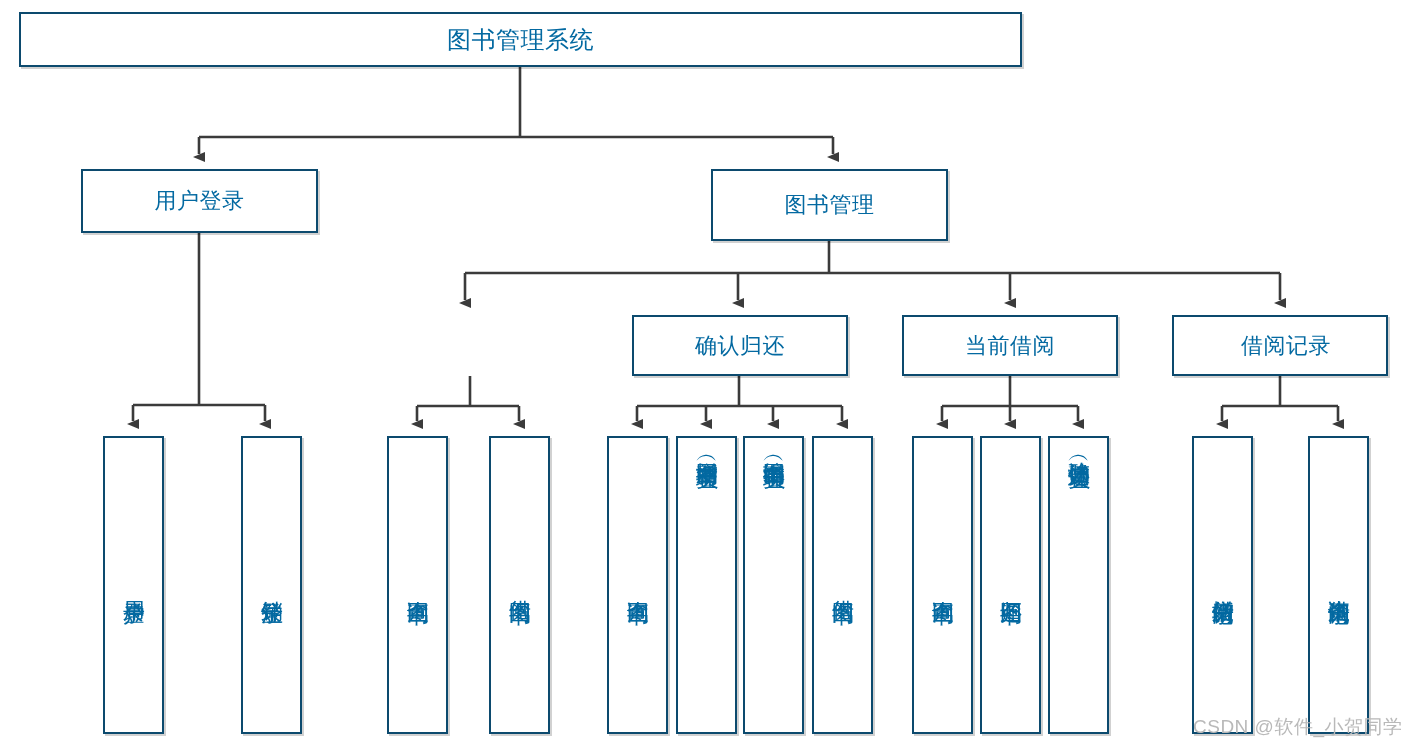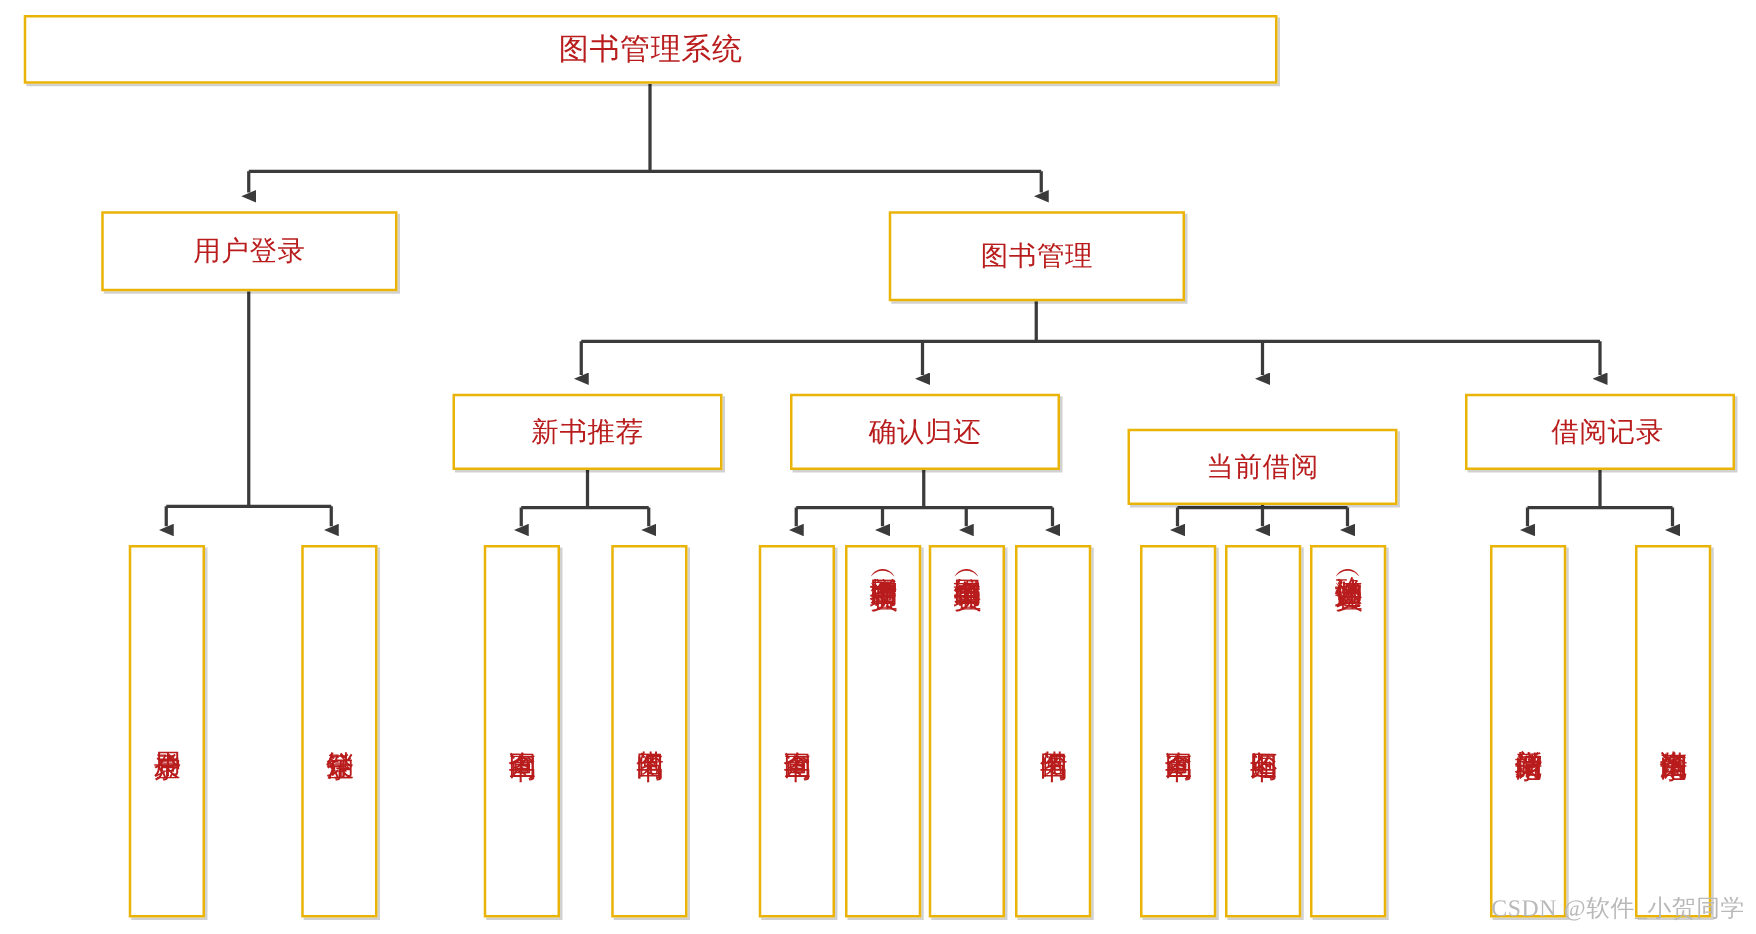--- a/index.html
+++ b/index.html
@@ -23,26 +23,26 @@
     position: absolute;
     left: 0;
     top: 0;
     width: 1405px;
     height: 747px;
   }
   .node {
     position: absolute;
     box-sizing: border-box;
     background: #ffffff;
-    border: 2px solid #eab308;
+    border: 2px solid #0c4a6e;
     box-shadow: 2px 2px 0 rgba(0,0,0,0.18);
     display: flex;
     align-items: center;
     justify-content: center;
-    color: #b91c1c;
+    color: #0369a1;
   }
   .node .label {
     display: block;
     text-align: center;
     line-height: 1.08;
     letter-spacing: 0.5px;
   }
   
   .lvl-root .label { font-size: 24px; }
   .lvl-2 .label    { font-size: 22px; }
@@ -133,29 +133,26 @@
   </div>
 
   <div class="node lvl-2" style="left:81px; top:169px; width:237px; height:64px;">
     <span class="label">用户登录</span>
   </div>
 
   <div class="node lvl-2" style="left:711px; top:169px; width:237px; height:72px;">
     <span class="label">图书管理</span>
   </div>
 
-  <div class="node lvl-3" style="left:362px; top:315px; width:216px; height:61px;">
-    <span class="label">新书推荐</span>
-  </div>
 
   <div class="node lvl-3" style="left:632px; top:315px; width:216px; height:61px;">
     <span class="label">确认归还</span>
   </div>
 
-  <div class="node lvl-3" style="left:902px; top:315px; width:216px; height:61px;margin-top:28px;">
+  <div class="node lvl-3" style="left:902px; top:315px; width:216px; height:61px;">
     <span class="label">当前借阅</span>
   </div>
 
   <div class="node lvl-3" style="left:1172px; top:315px; width:216px; height:61px;padding-left:12px;">
     <span class="label">借阅记录</span>
   </div>
 
   <div class="node leaf" style="left:103px; top:436px; width:61px; height:298px;">
     <span class="label">用户登录</span>
   </div>
@@ -201,15 +198,15 @@
   </div>
 
   <div class="node leaf" style="left:1192px; top:436px; width:61px; height:298px;">
     <span class="label">新增借阅记录</span>
   </div>
 
   <div class="node leaf" style="left:1308px; top:436px; width:61px; height:298px;">
     <span class="label">查询借阅记录</span>
   </div>
 
-  <div class="watermark" style="left:1193px; top:714px;font-family:Liberation Serif, serif;">CSDN @软件_小贺同学</div>
+  <div class="watermark" style="left:1193px; top:714px;">CSDN @软件_小贺同学</div>
 
 </div>
 
 </body></html>

